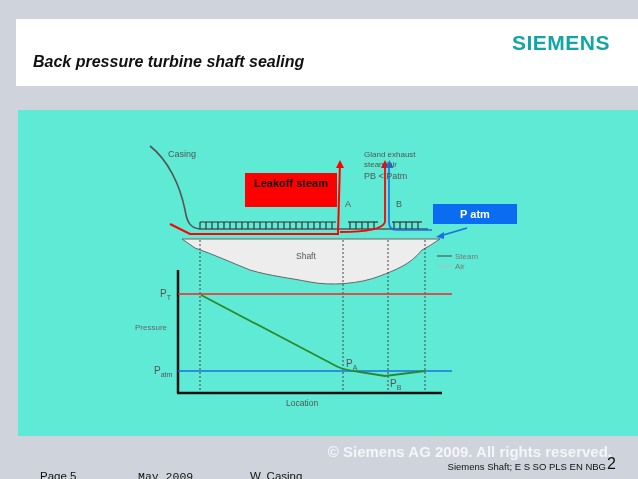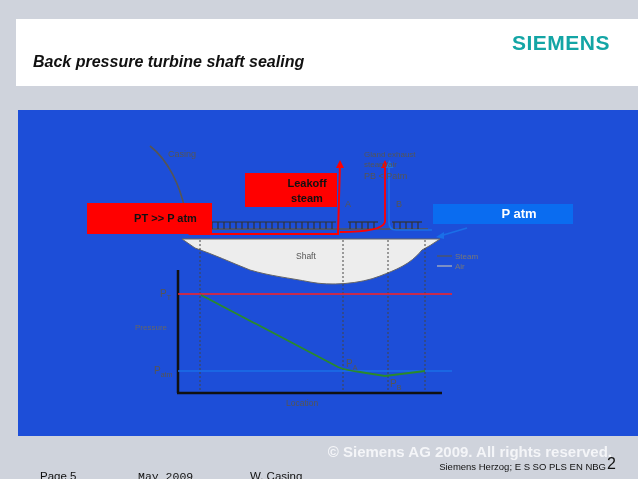--- a/index.html
+++ b/index.html
@@ -14,30 +14,30 @@
   }
   .title {
     position: absolute; left: 17px; top: 34px; font-size: 16px; font-weight: bold; color: #111; font-style: italic;
   }
   .logo {
     position: absolute; right: 28px; top: 12px; font-size: 21px; font-weight: bold;
     color: #13a5a5; letter-spacing: 0.5px;
   }
   .content {
     position: absolute; left: 18px; top: 110px; width: 620px; height: 326px;
-    background: #1d4ed8;
+    background: #5eead4;
   }
   .footer-copy {
     position: absolute; right: 26px; top: 443px; font-size: 15px; font-weight: bold; color: #f4f5f8;
   }
   .footer-item { position: absolute; top: 459px; font-size: 11.5px; color: #111; margin-top: 11px; }
   .footer-org { position: absolute; right: 32px; top: 461px; font-size: 9.5px; color: #111; }
   .footer-num { position: absolute; right: 22px; top: 455px; font-size: 16px; color: #111; }
   svg text { font-family: "Liberation Sans", sans-serif; }
-  .lbl-box { position: absolute; font-weight: bold; color: #111; text-align: center; padding-left: 32px; }
+  .lbl-box { position: absolute; font-weight: bold; color: #111; text-align: center; }
 </style>
 </head>
 <body>
 
 <div class="header">
   <div class="title">Back pressure turbine shaft sealing</div>
   <div class="logo">SIEMENS</div>
 </div>
 
 <div class="content">
@@ -125,25 +125,24 @@
     <line x1="178" y1="371" x2="452" y2="371" stroke="#1a6fe8" stroke-width="1.6"></line>
     <text x="160" y="297" font-size="10" fill="#555">P<tspan font-size="7" dy="3">T</tspan></text>
     <text x="154" y="374" font-size="10" fill="#555">P<tspan font-size="7" dy="3">atm</tspan></text>
 
     <path d="M201 295 L338 367 Q345 370 360 372 L385 376 L425 371" fill="none" stroke="#2a8a2a" stroke-width="1.8"></path>
     <text x="346" y="367" font-size="10" fill="#555">P<tspan font-size="7" dy="3">A</tspan></text>
     <text x="390" y="387" font-size="10" fill="#555">P<tspan font-size="7" dy="3">B</tspan></text>
   </svg>
 
   
-  <div class="lbl-box" style="left:69px; top:93px; width:93px; height:31px; background:#ff0000; font-size:11px; line-height:31px;">PT &gt;&gt; P atm</div>
   <div class="lbl-box" style="left:227px; top:63px; width:92px; height:34px; background:#ff0000; font-size:11px; line-height:15px; padding-top:3px; box-sizing:border-box;">
     <div>Leakoff steam</div>
   </div>
-  <div class="lbl-box" style="left:415px; top:94px; width:108px; height:20px; background:#0a6cf0; color:#fff; font-size:13px; line-height:20px;">P atm</div>
+  <div class="lbl-box" style="left:415px; top:94px; width:84px; height:20px; background:#0a6cf0; color:#fff; font-size:11px; line-height:20px;">P atm</div>
 </div>
 
 <div class="footer-copy">© Siemens AG 2009. All rights reserved.</div>
 <div class="footer-item" style="left:40px;">Page 5</div>
 <div class="footer-item" style="left:138px;font-family:Liberation Mono, monospace;">May 2009</div>
 <div class="footer-item" style="left:250px;">W. Casing</div>
-<div class="footer-org">Siemens Herzog; E S SO PLS EN NBG</div>
+<div class="footer-org">Siemens Shaft; E S SO PLS EN NBG</div>
 <div class="footer-num">2</div>
 
 </body></html>

